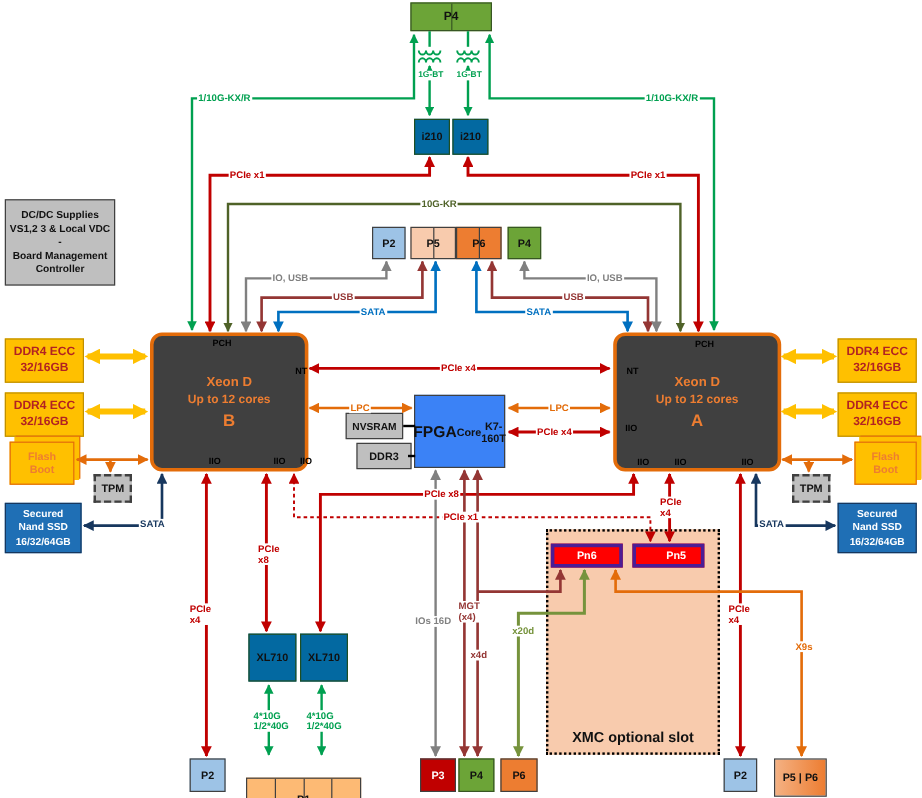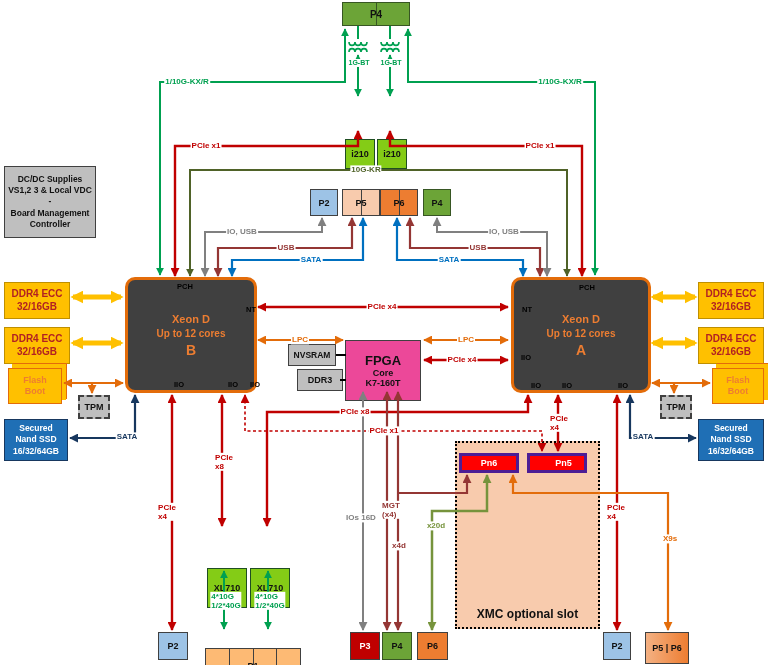--- a/index.html
+++ b/index.html
@@ -10,21 +10,21 @@
   .cells{position:absolute;inset:0;display:flex;}
   .cells div{flex:1;border-left:1px solid #375623;}
   .cells div:first-child{border-left:none;}
   svg.wires{position:absolute;left:0;top:0;z-index:30;pointer-events:none;}
   .L{position:absolute;z-index:40;transform:translate(-50%,-50%);background:#fff;
      font-size:8px;font-weight:bold;white-space:nowrap;line-height:1.15;text-align:left;padding:0 1px;}
   .L span{display:block;}
   .P{position:absolute;z-index:20;transform:translate(-50%,-50%);font-size:7.5px;font-weight:bold;color:#000;white-space:nowrap;padding-left:14px;}
   .cg{color:#00A050}.ck{color:#4F6228}.cr{color:#C00000}.cd{color:#943634}
   .cgy{color:#808080}.cb{color:#0070C0}.cn{color:#17375E}.co{color:#E36C0A}.col{color:#76933C}
-  .greenbox{background:#84cc16;border:1px solid #1f4e22;font-size:9px;margin-top:40px;}
+  .greenbox{background:#0369a1;border:1px solid #1f4e22;font-size:9px;}
   .applebox{background:#6CA437;border:1px solid #375623;font-size:10px;}
   .graybox{background:#BFBFBF;border:1.5px solid #404040;}
   .goldbox{background:#FFC000;border:1px solid #BF8F00;color:#B22222;font-size:10px;line-height:1.25;}
   .bluebox{background:#1F6FB5;border:1px solid #17375E;color:#fff;font-size:8.5px;line-height:1.3;}
   .cpu{background:#404040;border:3px solid #E36C0A;border-radius:10px;z-index:5;}
   .cpu .inner{display:flex;flex-direction:column;align-items:center;color:#ED7D31;}
   .cpu .t1{font-size:11px;font-weight:bold;}
   .cpu .t2{font-size:10px;font-weight:bold;margin-top:3px;}
   .cpu .t3{font-size:14px;font-weight:bold;margin-top:3px;}
   .flashbox{background:#FFC000;border:1px solid #E36C0A;color:#ED7D31;font-size:9px;line-height:1.25;
@@ -149,21 +149,21 @@
     <span>Nand SSD</span>
     <span>16/32/64GB</span>
   </div>
 
   <div class="box graybox" style="left:288px;top:344px;width:48px;height:22px;font-size:8.5px;">
     <span>NVSRAM</span>
   </div>
   <div class="box graybox" style="left:297px;top:369px;width:46px;height:22px;font-size:9px;">
     <span>DDR3</span>
   </div>
-  <div class="box graybox" style="left:345px;top:340px;width:76px;height:61px;background:#ec4899;flex-direction:column;">
+  <div class="box graybox" style="left:345px;top:329px;width:76px;height:61px;background:#3b82f6;flex-direction:row;">
     <span style="font-size:13px">FPGA</span>
     <span style="font-size:9px">Core</span>
     <span style="font-size:9px">K7-160T</span>
   </div>
 
   <div class="box greenbox" style="left:207px;top:528px;width:40px;height:40px;">
     <span>XL710</span>
   </div>
   <div class="box greenbox" style="left:250px;top:528px;width:40px;height:40px;">
     <span>XL710</span>
@@ -343,21 +343,21 @@
   <div class="L co" style="left:466px;top:340px;">LPC</div>
   <div class="L cr" style="left:462px;top:360px;">PCIe x4</div>
   <div class="L cr" style="left:167px;top:512px;">
     <span>PCIe</span>
     <span>x4</span>
   </div>
   <div class="L cr" style="left:224px;top:462px;">
     <span>PCIe</span>
     <span>x8</span>
   </div>
-  <div class="L cr" style="left:355px;top:412px;">PCIe x8</div>
+  <div class="L cr" style="left:368px;top:412px;">PCIe x8</div>
   <div class="L cr" style="left:384px;top:431px;">PCIe x1</div>
   <div class="L cr" style="left:559px;top:423px;">
     <span>PCIe</span>
     <span>x4</span>
   </div>
   <div class="L cr" style="left:616px;top:512px;">
     <span>PCIe</span>
     <span>x4</span>
   </div>
   <div class="L cd" style="left:391px;top:510px;">

